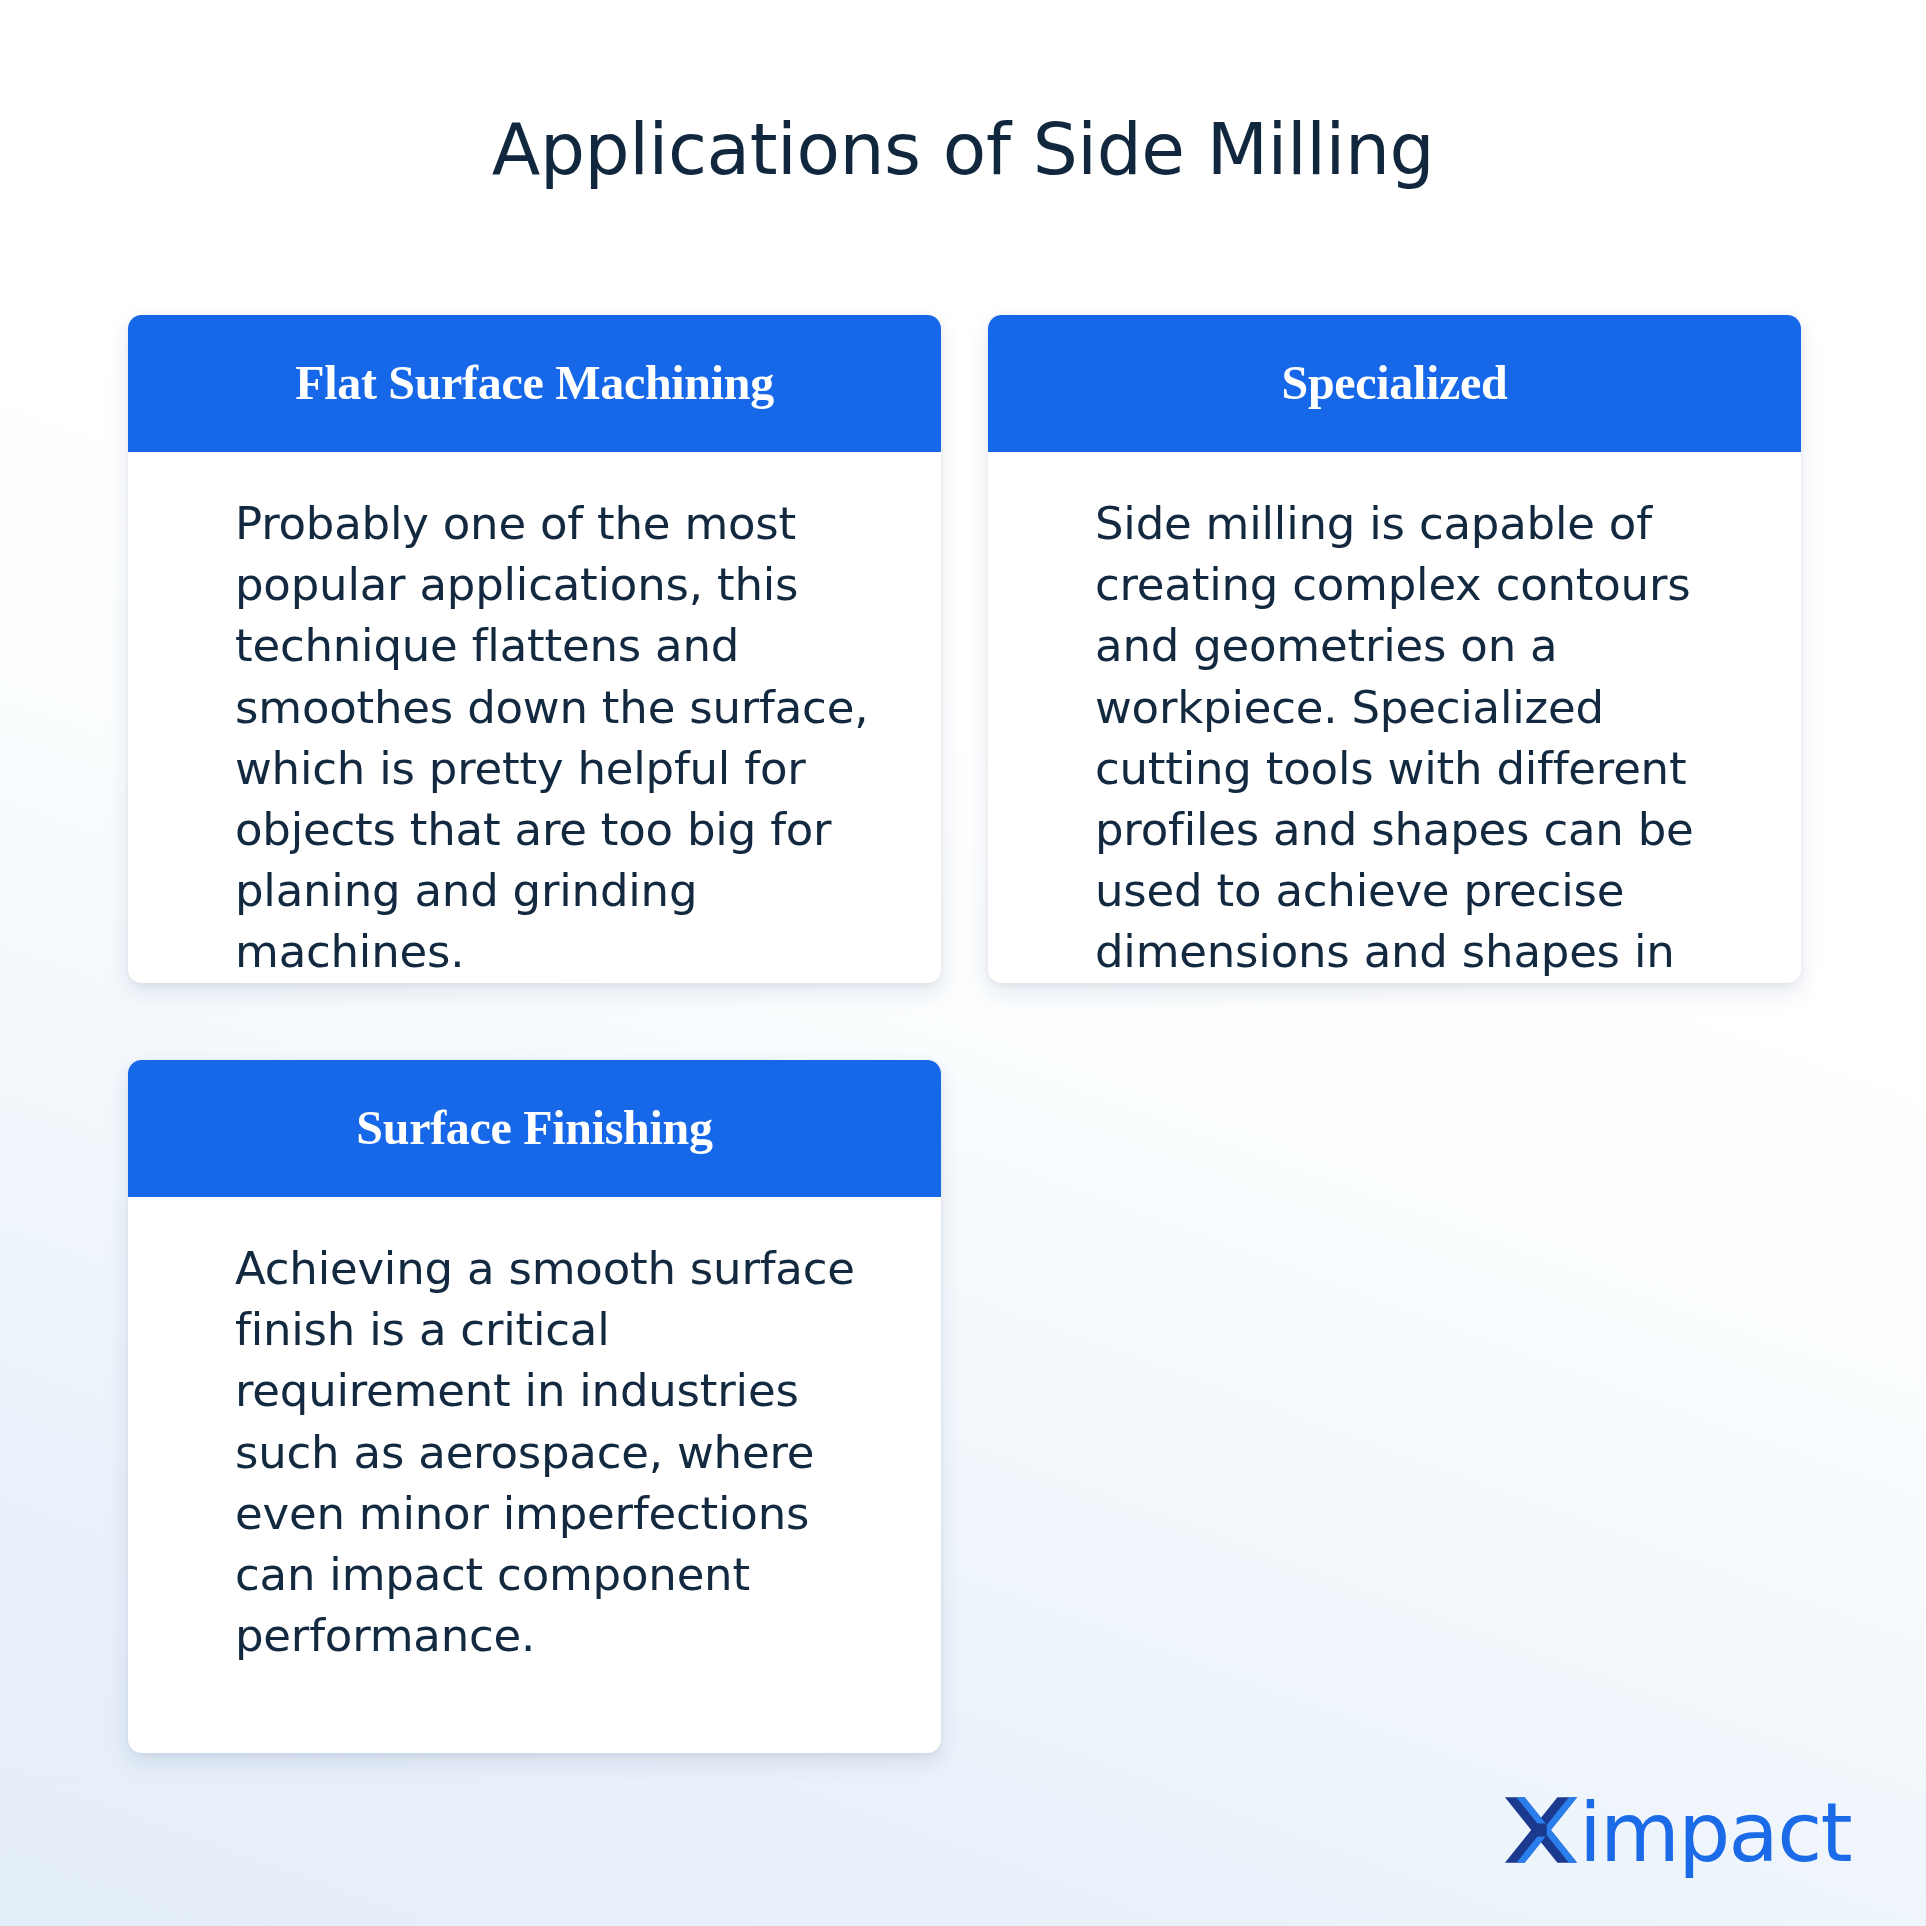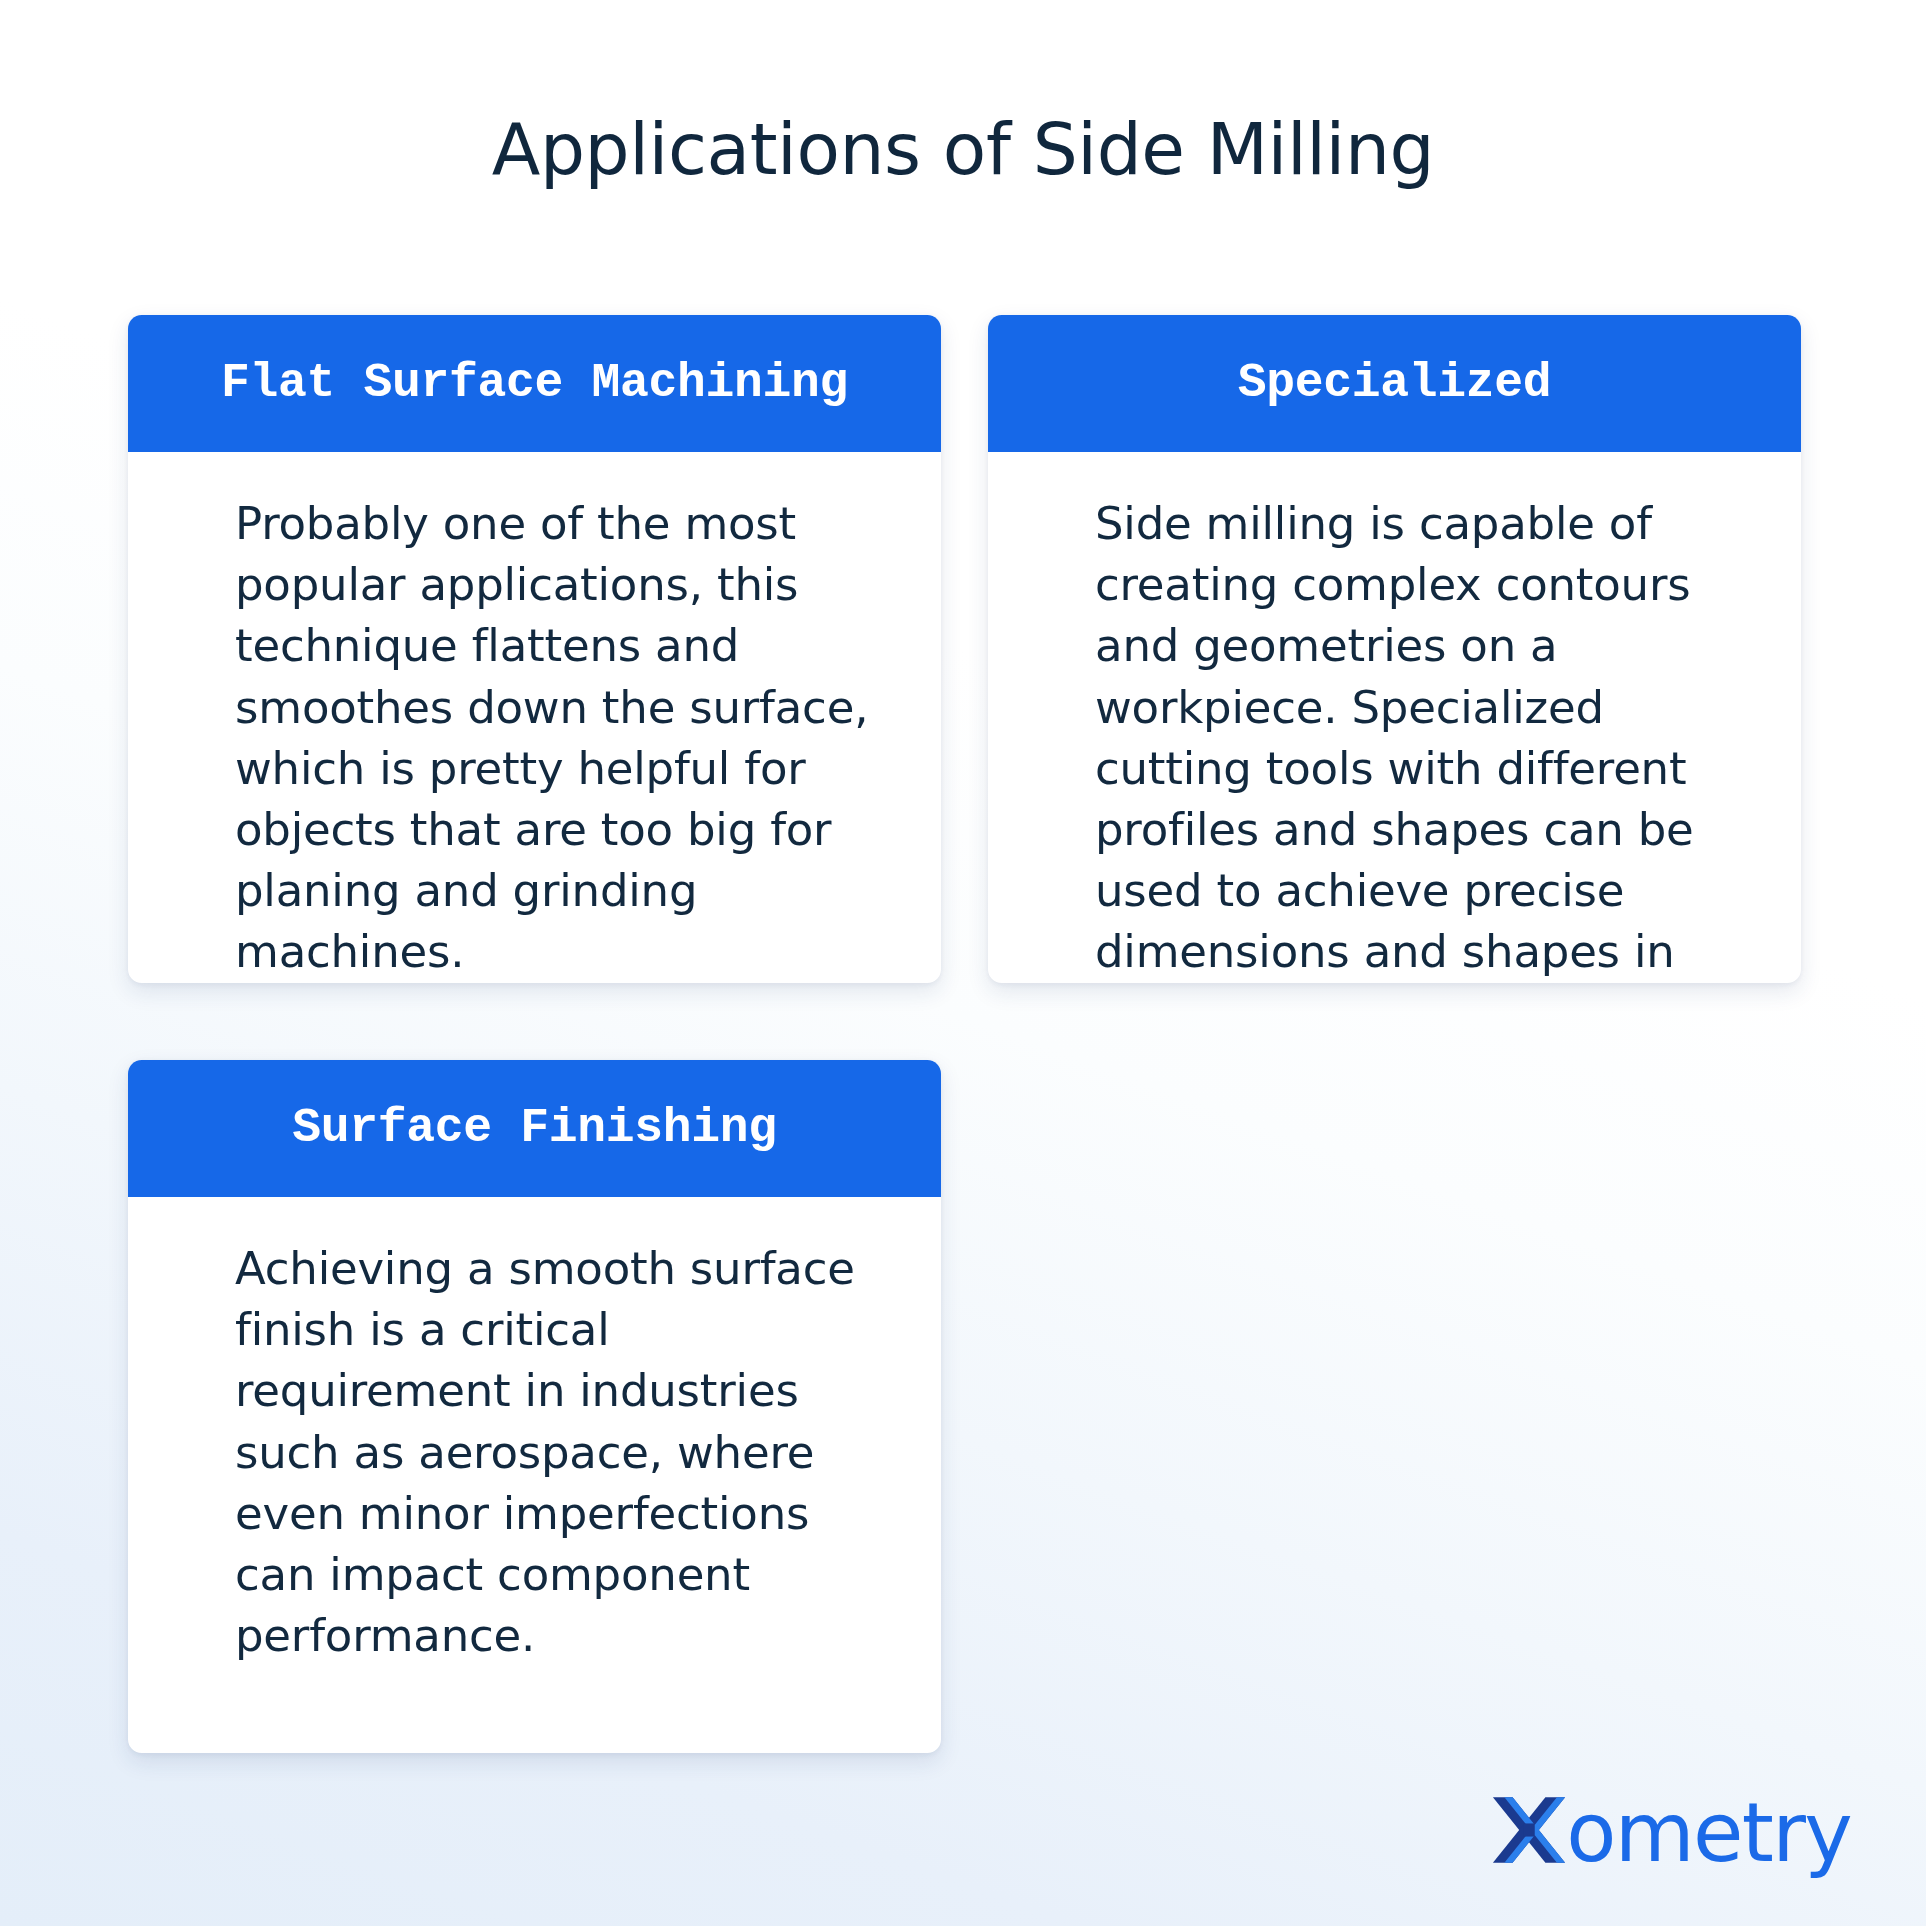--- a/index.html
+++ b/index.html
@@ -75,21 +75,21 @@
     flex: 0 0 137px;
     display: flex;
     align-items: center;
     justify-content: center;
     box-sizing: border-box;
     padding: 0 20.5px;
   }
 
   .card-header-title {
     color: #ffffff;
-    font-family: Liberation Mono, monospace;
+    font-family: Liberation Serif, serif;
     font-size: 48px;
     font-weight: 700;
     letter-spacing: -0.3px;
     line-height: 1.1;
     text-align: center;
     white-space: nowrap;
   }
 
   .card-body {
     flex: 1 1 auto;
@@ -182,17 +182,17 @@
     <svg class="logo-mark" viewBox="0 0 100 100">
 
       <path d="M6 10 L30 10 L94 90 L70 90 Z" fill="#1b3a8f"></path>
       <path d="M94 10 L70 10 L6 90 L30 90 Z" fill="#1b3a8f"></path>
 
       <path d="M20 10 L30 10 L94 90 L84 90 Z" fill="#2b7fec"></path>
       <path d="M94 10 L84 10 L20 90 L30 90 Z" fill="#2b7fec"></path>
 
       <path d="M43 42 L57 42 L57 58 L43 58 Z" fill="#1b3a8f"></path>
     </svg>
-    <div class="logo-word">ometry</div>
+    <div class="logo-word">impact</div>
   </div>
 
 </div>
 
 
 </body></html>

